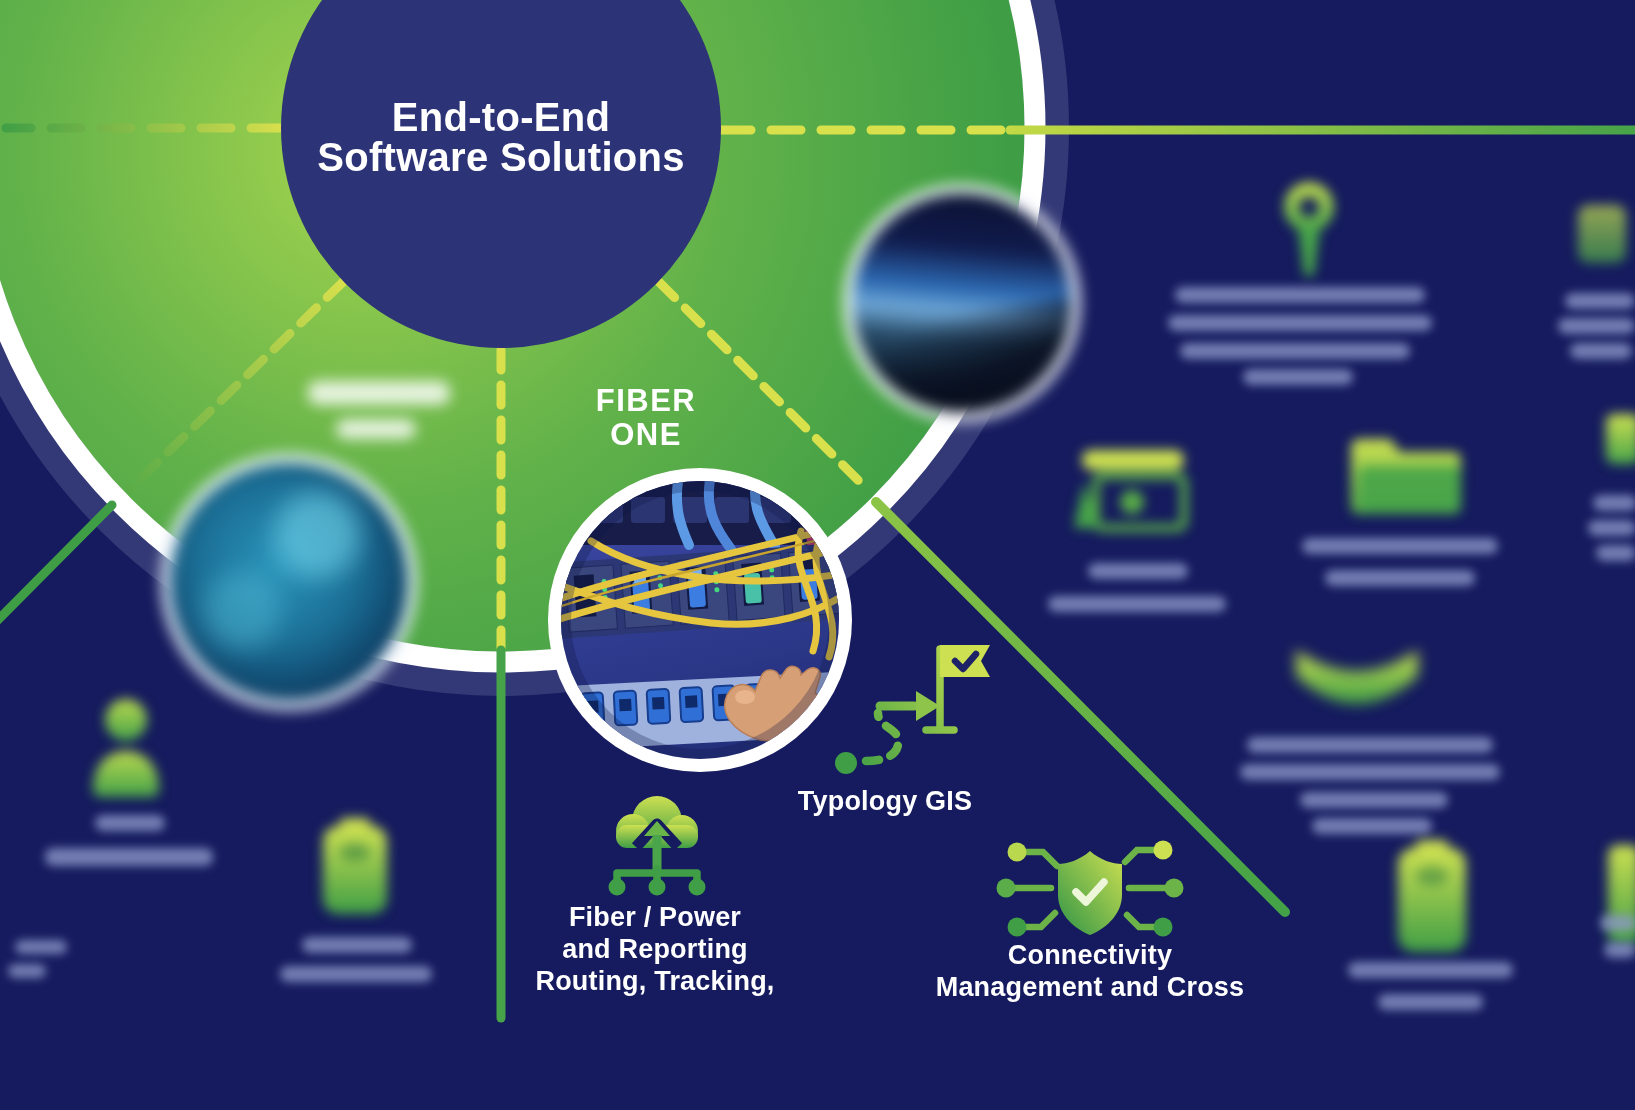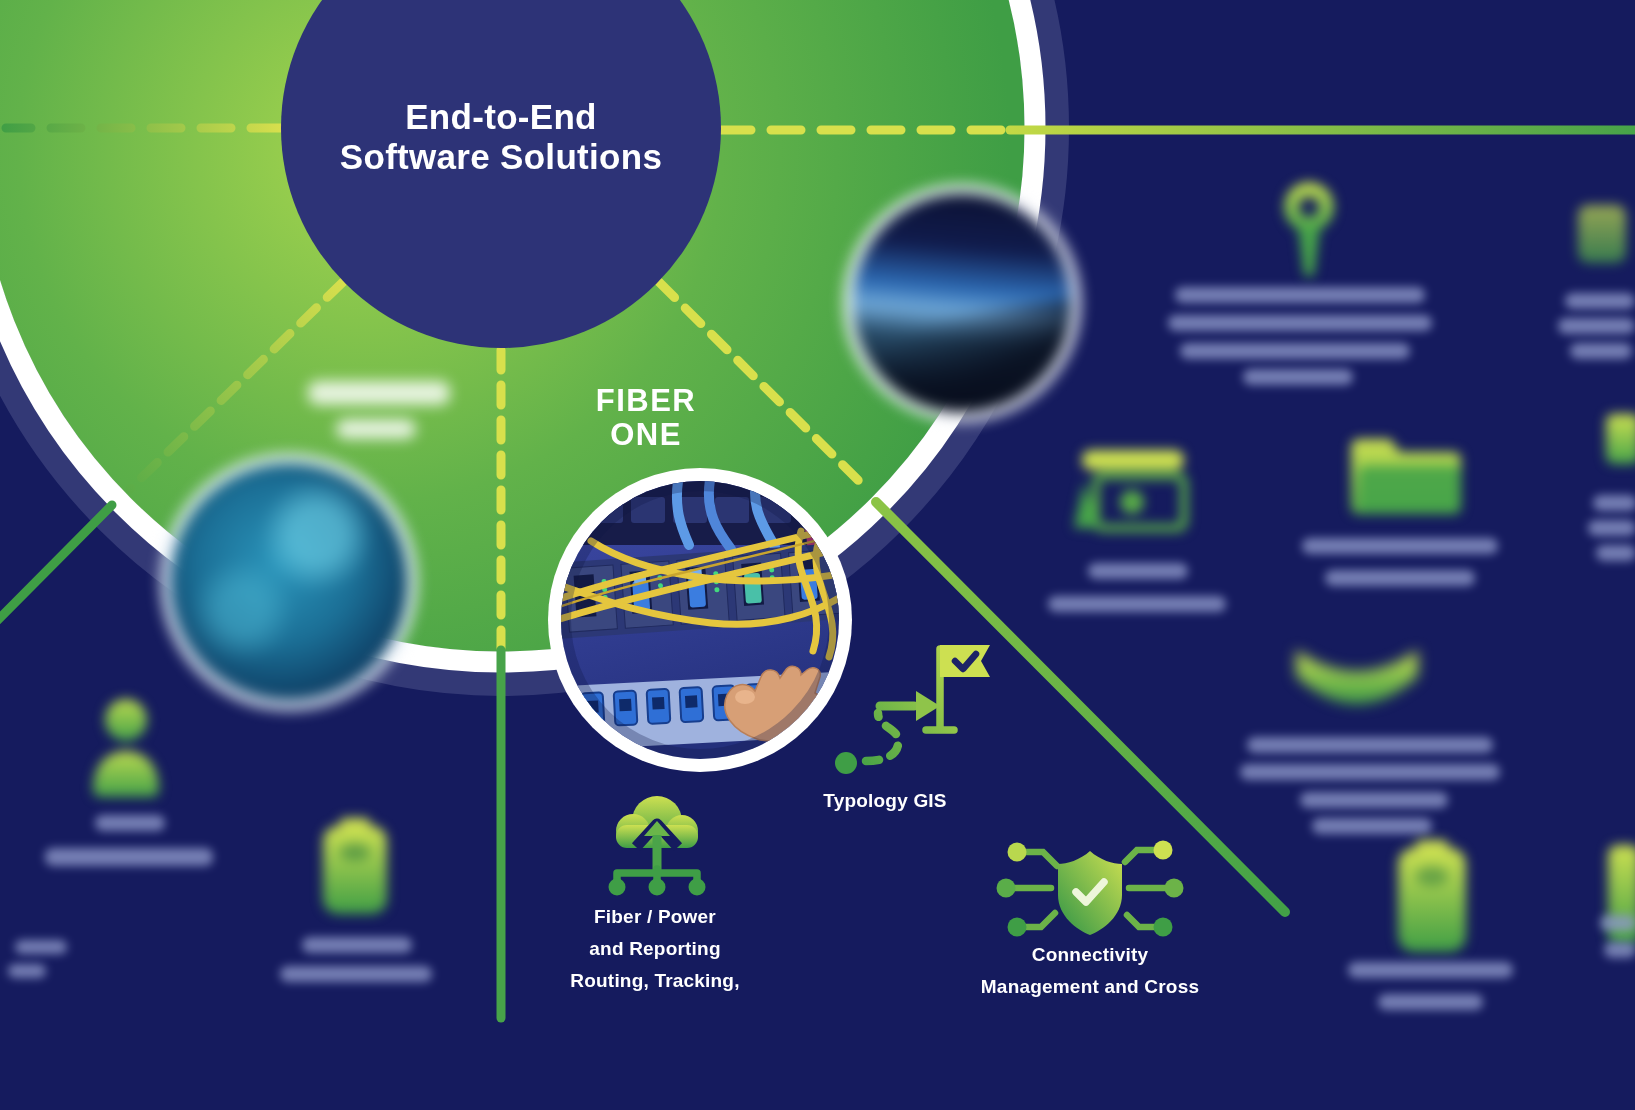--- a/index.html
+++ b/index.html
@@ -5,23 +5,23 @@
   html,body{margin:0;padding:0;background:#0c1040;}
   #stage{
     position:relative;width:1635px;height:1110px;overflow:hidden;
     background:#151b5e;
     font-family:"Liberation Sans", sans-serif;
   }
   .abs{position:absolute;}
   svg{display:block;}
   
   .wtxt{color:#ffffff;font-weight:700;text-align:center;transform:translateX(-50%);white-space:nowrap;}
-  .title{font-size:35px;line-height:40px;letter-spacing:.3px;}
+  .title{font-size:40px;line-height:40px;letter-spacing:.3px;}
   .hublabel{font-size:31px;line-height:34px;letter-spacing:1.5px;}
-  .feat{font-size:19px;line-height:32px;letter-spacing:.2px;}
+  .feat{font-size:27px;line-height:32px;letter-spacing:.2px;}
   .blur6{filter:blur(6px);}
   .blur7{filter:blur(7px);}
   .bar{position:absolute;height:16px;border-radius:8px;background:#8d97c9;opacity:.8;filter:blur(5px);}
   .barw{position:absolute;border-radius:10px;background:rgba(255,255,255,.82);filter:blur(7px);}
   
   .globe-ring{border-radius:50%;background:rgba(225,236,246,.85);}
   .globe-in{position:absolute;inset:11px;border-radius:50%;
     background:
       radial-gradient(circle at 62% 30%, rgba(120,220,240,.55) 0 12%, rgba(0,0,0,0) 26%),
       radial-gradient(circle at 30% 62%, rgba(90,200,225,.4) 0 10%, rgba(0,0,0,0) 24%),

